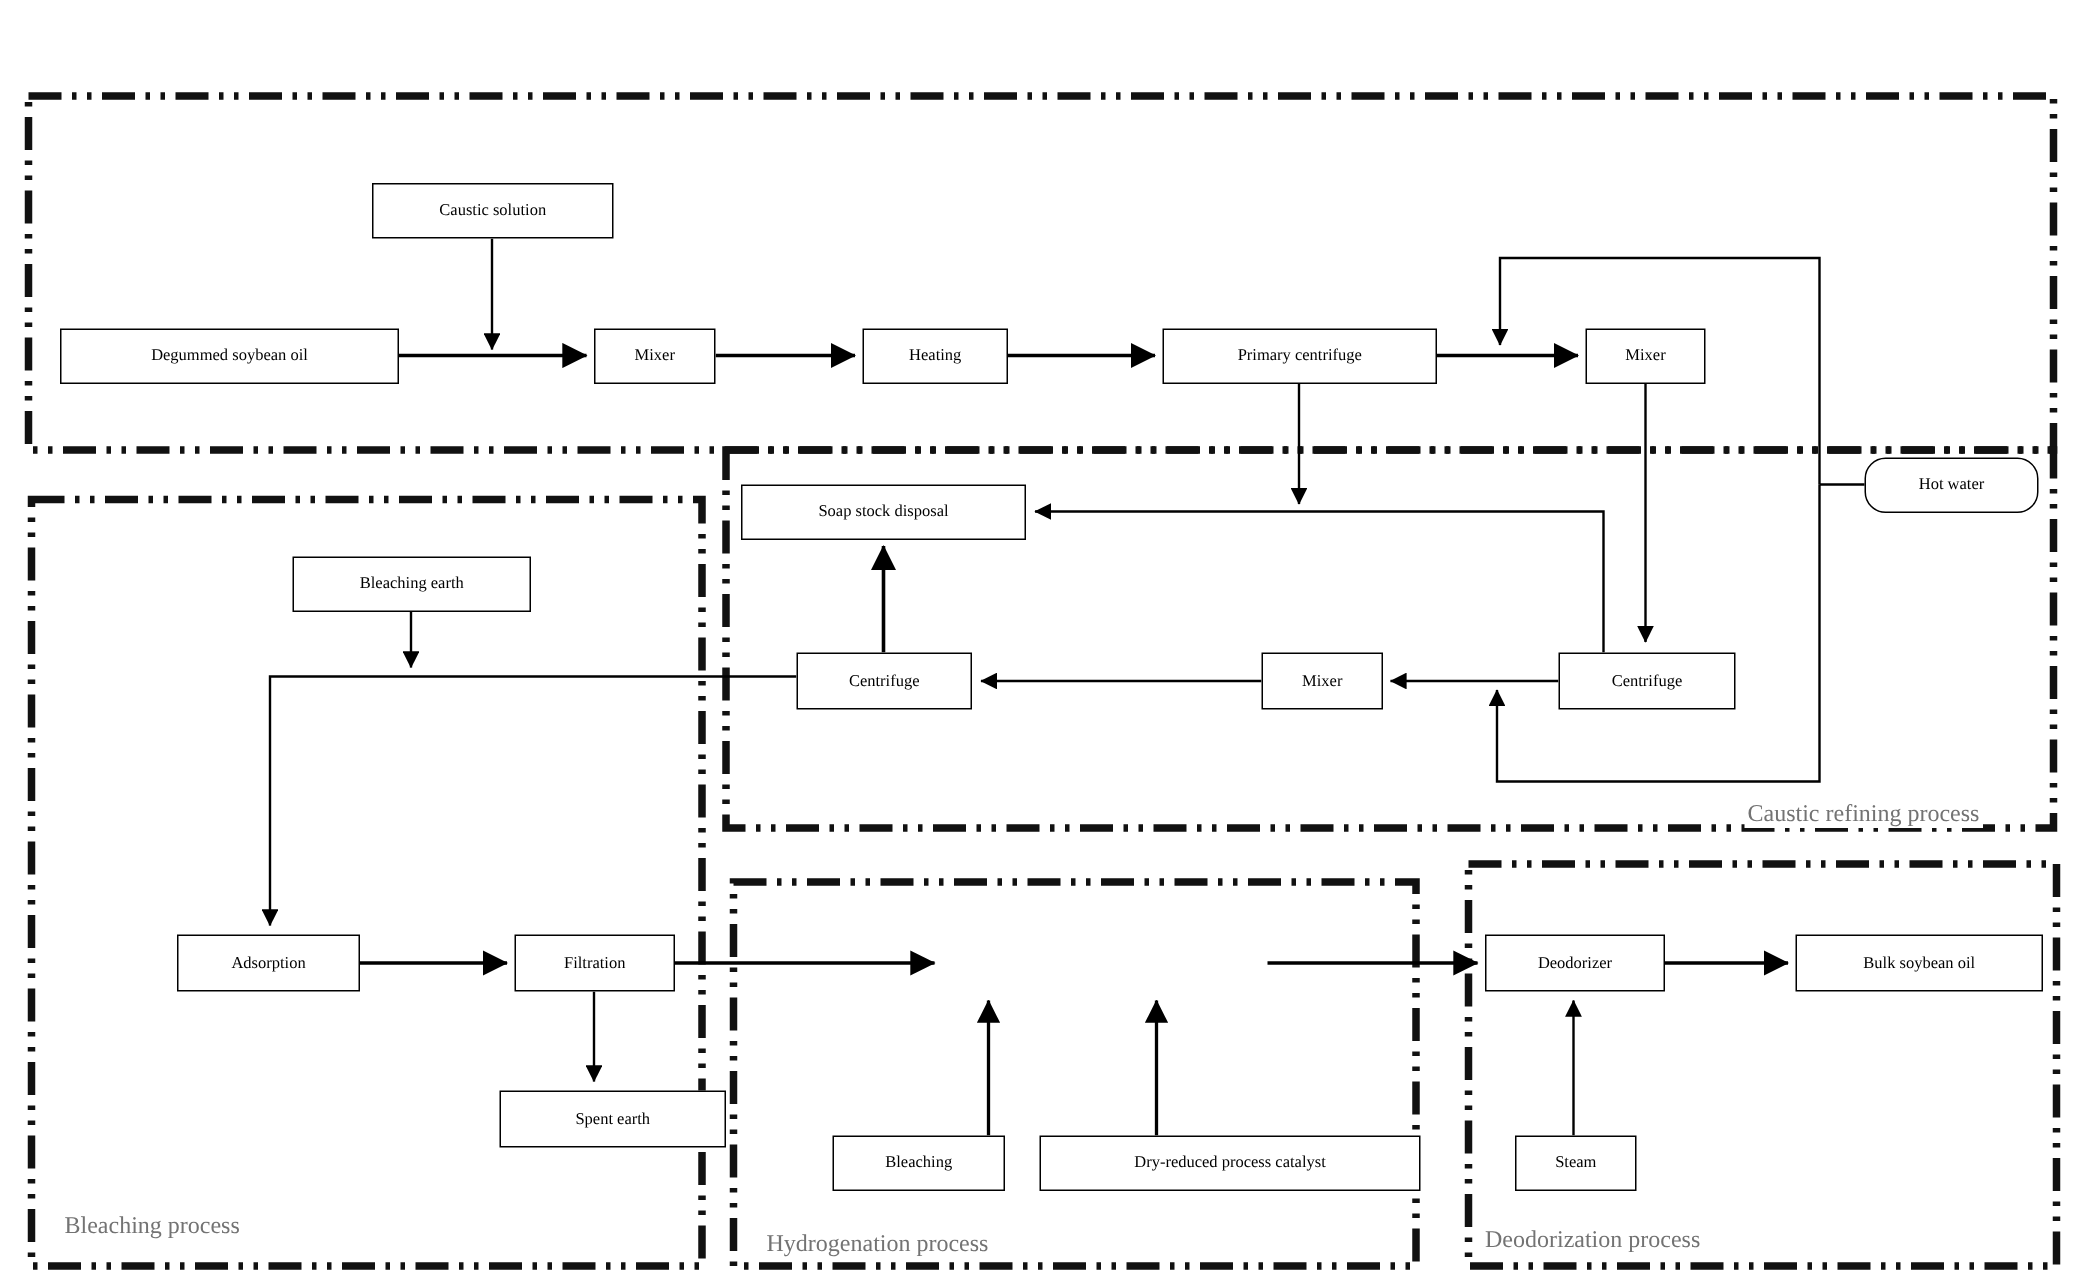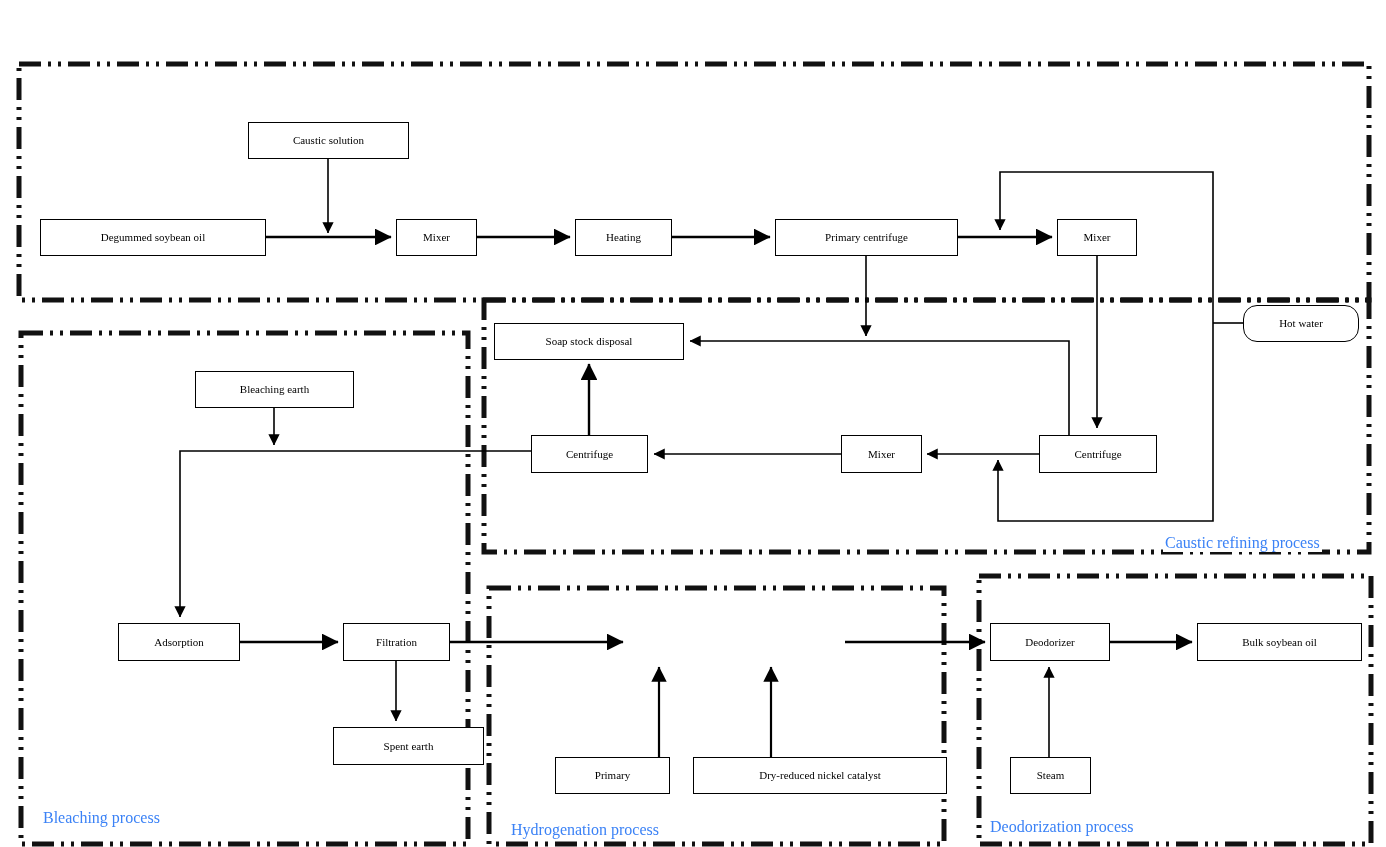--- a/index.html
+++ b/index.html
@@ -18,21 +18,21 @@
     border:1px solid #000000;
     background:#ffffff;
     display:flex;align-items:center;justify-content:center;
     font-size:11px;color:#000000;
     line-height:1;
     white-space:nowrap;
     z-index:4;
   }
   .grp-label{
     position:absolute;
-    font-size:16px;color:#3b82f6;
+    font-size:16px;color:#737373;
     white-space:nowrap;
     z-index:5;
     background:#ffffff;
     padding:0 2px;
   }
 </style>
 </head>
 <body>
 
 <div id="stage">
@@ -114,22 +114,22 @@
   <div class="node" style="left:494px;top:323px;width:190px;height:37px;">Soap stock disposal</div>
   <div class="node" style="left:531px;top:435px;width:117px;height:38px;">Centrifuge</div>
   <div class="node" style="left:841px;top:435px;width:81px;height:38px;">Mixer</div>
   <div class="node" style="left:1039px;top:435px;width:118px;height:38px;">Centrifuge</div>
 
   <div class="node" style="left:195px;top:371px;width:159px;height:37px;">Bleaching earth</div>
   <div class="node" style="left:118px;top:623px;width:122px;height:38px;">Adsorption</div>
   <div class="node" style="left:343px;top:623px;width:107px;height:38px;">Filtration</div>
   <div class="node" style="left:333px;top:727px;width:151px;height:38px;">Spent earth</div>
 
-  <div class="node" style="left:555px;top:757px;width:115px;height:37px;">Primary</div>
-  <div class="node" style="left:693px;top:757px;width:254px;height:37px;">Dry-reduced nickel catalyst</div>
+  <div class="node" style="left:555px;top:757px;width:115px;height:37px;">Bleaching</div>
+  <div class="node" style="left:693px;top:757px;width:254px;height:37px;">Dry-reduced process catalyst</div>
 
   <div class="node" style="left:990px;top:623px;width:120px;height:38px;">Deodorizer</div>
   <div class="node" style="left:1010px;top:757px;width:81px;height:37px;">Steam</div>
   <div class="node" style="left:1197px;top:623px;width:165px;height:38px;">Bulk soybean oil</div>
 
   <div class="grp-label" style="left:1163px;top:534px;">Caustic refining process</div>
   <div class="grp-label" style="left:41px;top:809px;">Bleaching process</div>
   <div class="grp-label" style="left:509px;top:821px;">Hydrogenation process</div>
   <div class="grp-label" style="left:988px;top:818px;">Deodorization process</div>
 

